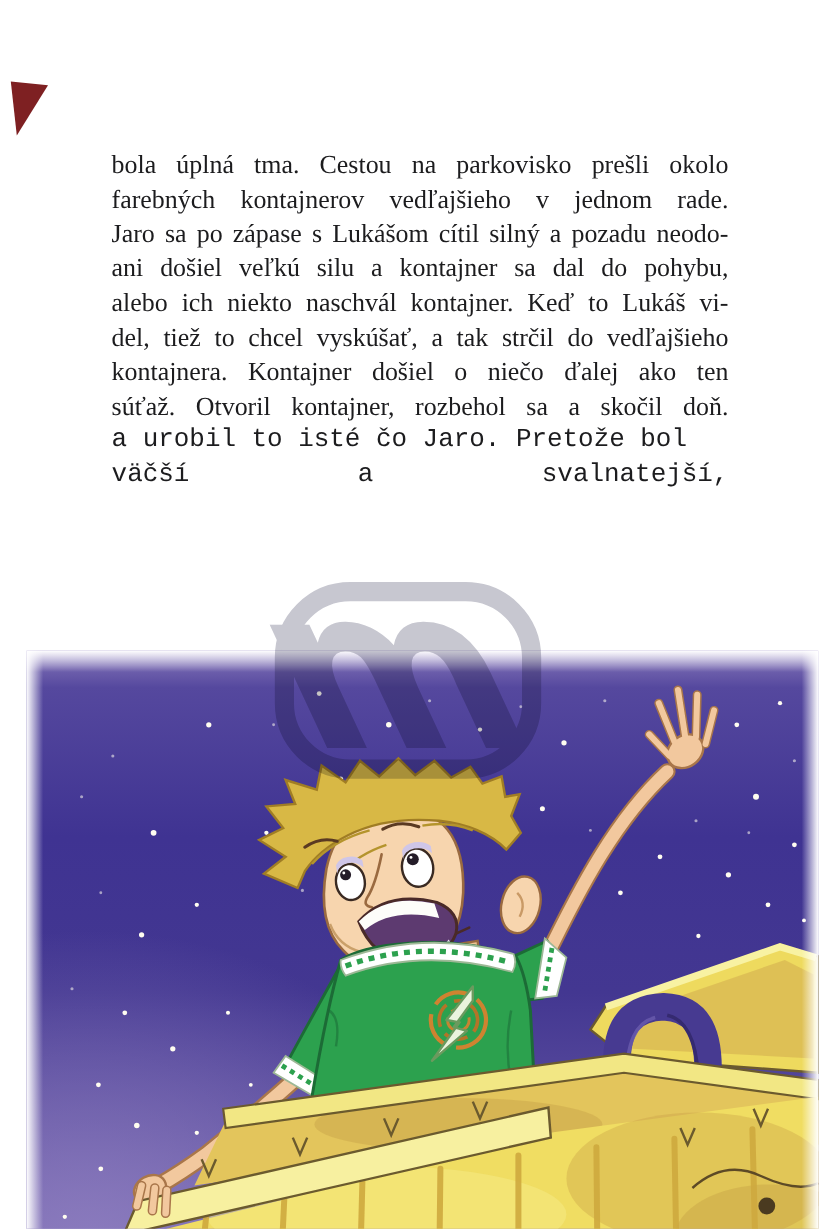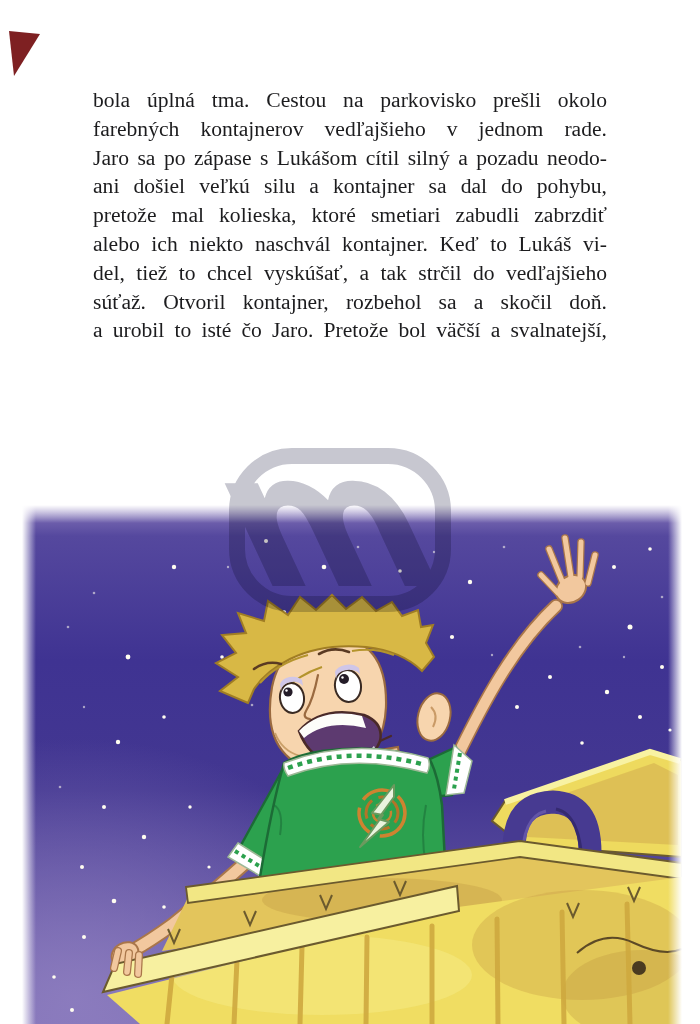--- a/index.html
+++ b/index.html
@@ -1,27 +1,27 @@
 <!DOCTYPE html>
 <html><head>
 <meta charset="utf-8">
 <style>
   html,body{margin:0;padding:0;}
   body{
     width:700px;height:1024px;position:relative;overflow:hidden;
     background:#ffffff;font-family:"Liberation Serif", serif;
   }
-  .page{position:absolute;inset:0;background:#ffffff;}
+  .page{position:absolute;inset:0;background:#ffffff;margin-top:37px;}
   
   .textblock{
     position:absolute;left:93px;top:86px;width:514px;
     font-size:21.6px;line-height:28.8px;color:#1c1c1e;
   }
   .jline{text-align:justify;text-align-last:justify;white-space:normal;}
-  .jline-last{text-align:left;}
+  .jline-last{text-align:left;font-family:Liberation Mono, monospace;}
   
   .corner-marker{position:absolute;left:0;top:0;}
   
   .figure{position:absolute;left:22px;top:505px;width:660px;height:519px;}
   
   .watermark{
     position:absolute;left:220px;top:440px;width:250px;height:190px;
     mix-blend-mode:multiply;pointer-events:none;
   }
 </style>
@@ -32,23 +32,23 @@
 
   <svg class="corner-marker" width="60" height="90" viewBox="0 0 60 90">
     <polygon points="9,31 40,34 14,76" fill="#7e2022"></polygon>
   </svg>
 
   <div class="textblock">
     <div class="jline">bola úplná tma. Cestou na parkovisko prešli okolo</div>
     <div class="jline">farebných kontajnerov vedľajšieho v jednom rade.</div>
     <div class="jline">Jaro sa po zápase s Lukášom cítil silný a pozadu neodo-</div>
     <div class="jline">ani došiel veľkú silu a kontajner sa dal do pohybu,</div>
-    <div class="jline">pretože mal kolieska, ktoré smetiari zabudli zabrzdiť</div>
     <div class="jline">alebo ich niekto naschvál kontajner. Keď to Lukáš vi-</div>
     <div class="jline">del, tiež to chcel vyskúšať, a tak strčil do vedľajšieho</div>
+    <div class="jline">kontajnera. Kontajner došiel o niečo ďalej ako ten</div>
     <div class="jline">súťaž. Otvoril kontajner, rozbehol sa a skočil doň.</div>
     <div class="jline jline-last">a urobil to isté čo Jaro. Pretože bol väčší a svalnatejší,</div>
   </div>
 
   <svg class="figure" viewBox="0 0 660 519">
     <defs>
       <linearGradient id="skyV" x1="0" y1="0" x2="0" y2="1">
         <stop offset="0" stop-color="#8a7abc"></stop>
         <stop offset="0.06" stop-color="#55489e"></stop>
         <stop offset="0.30" stop-color="#3f3392"></stop>

